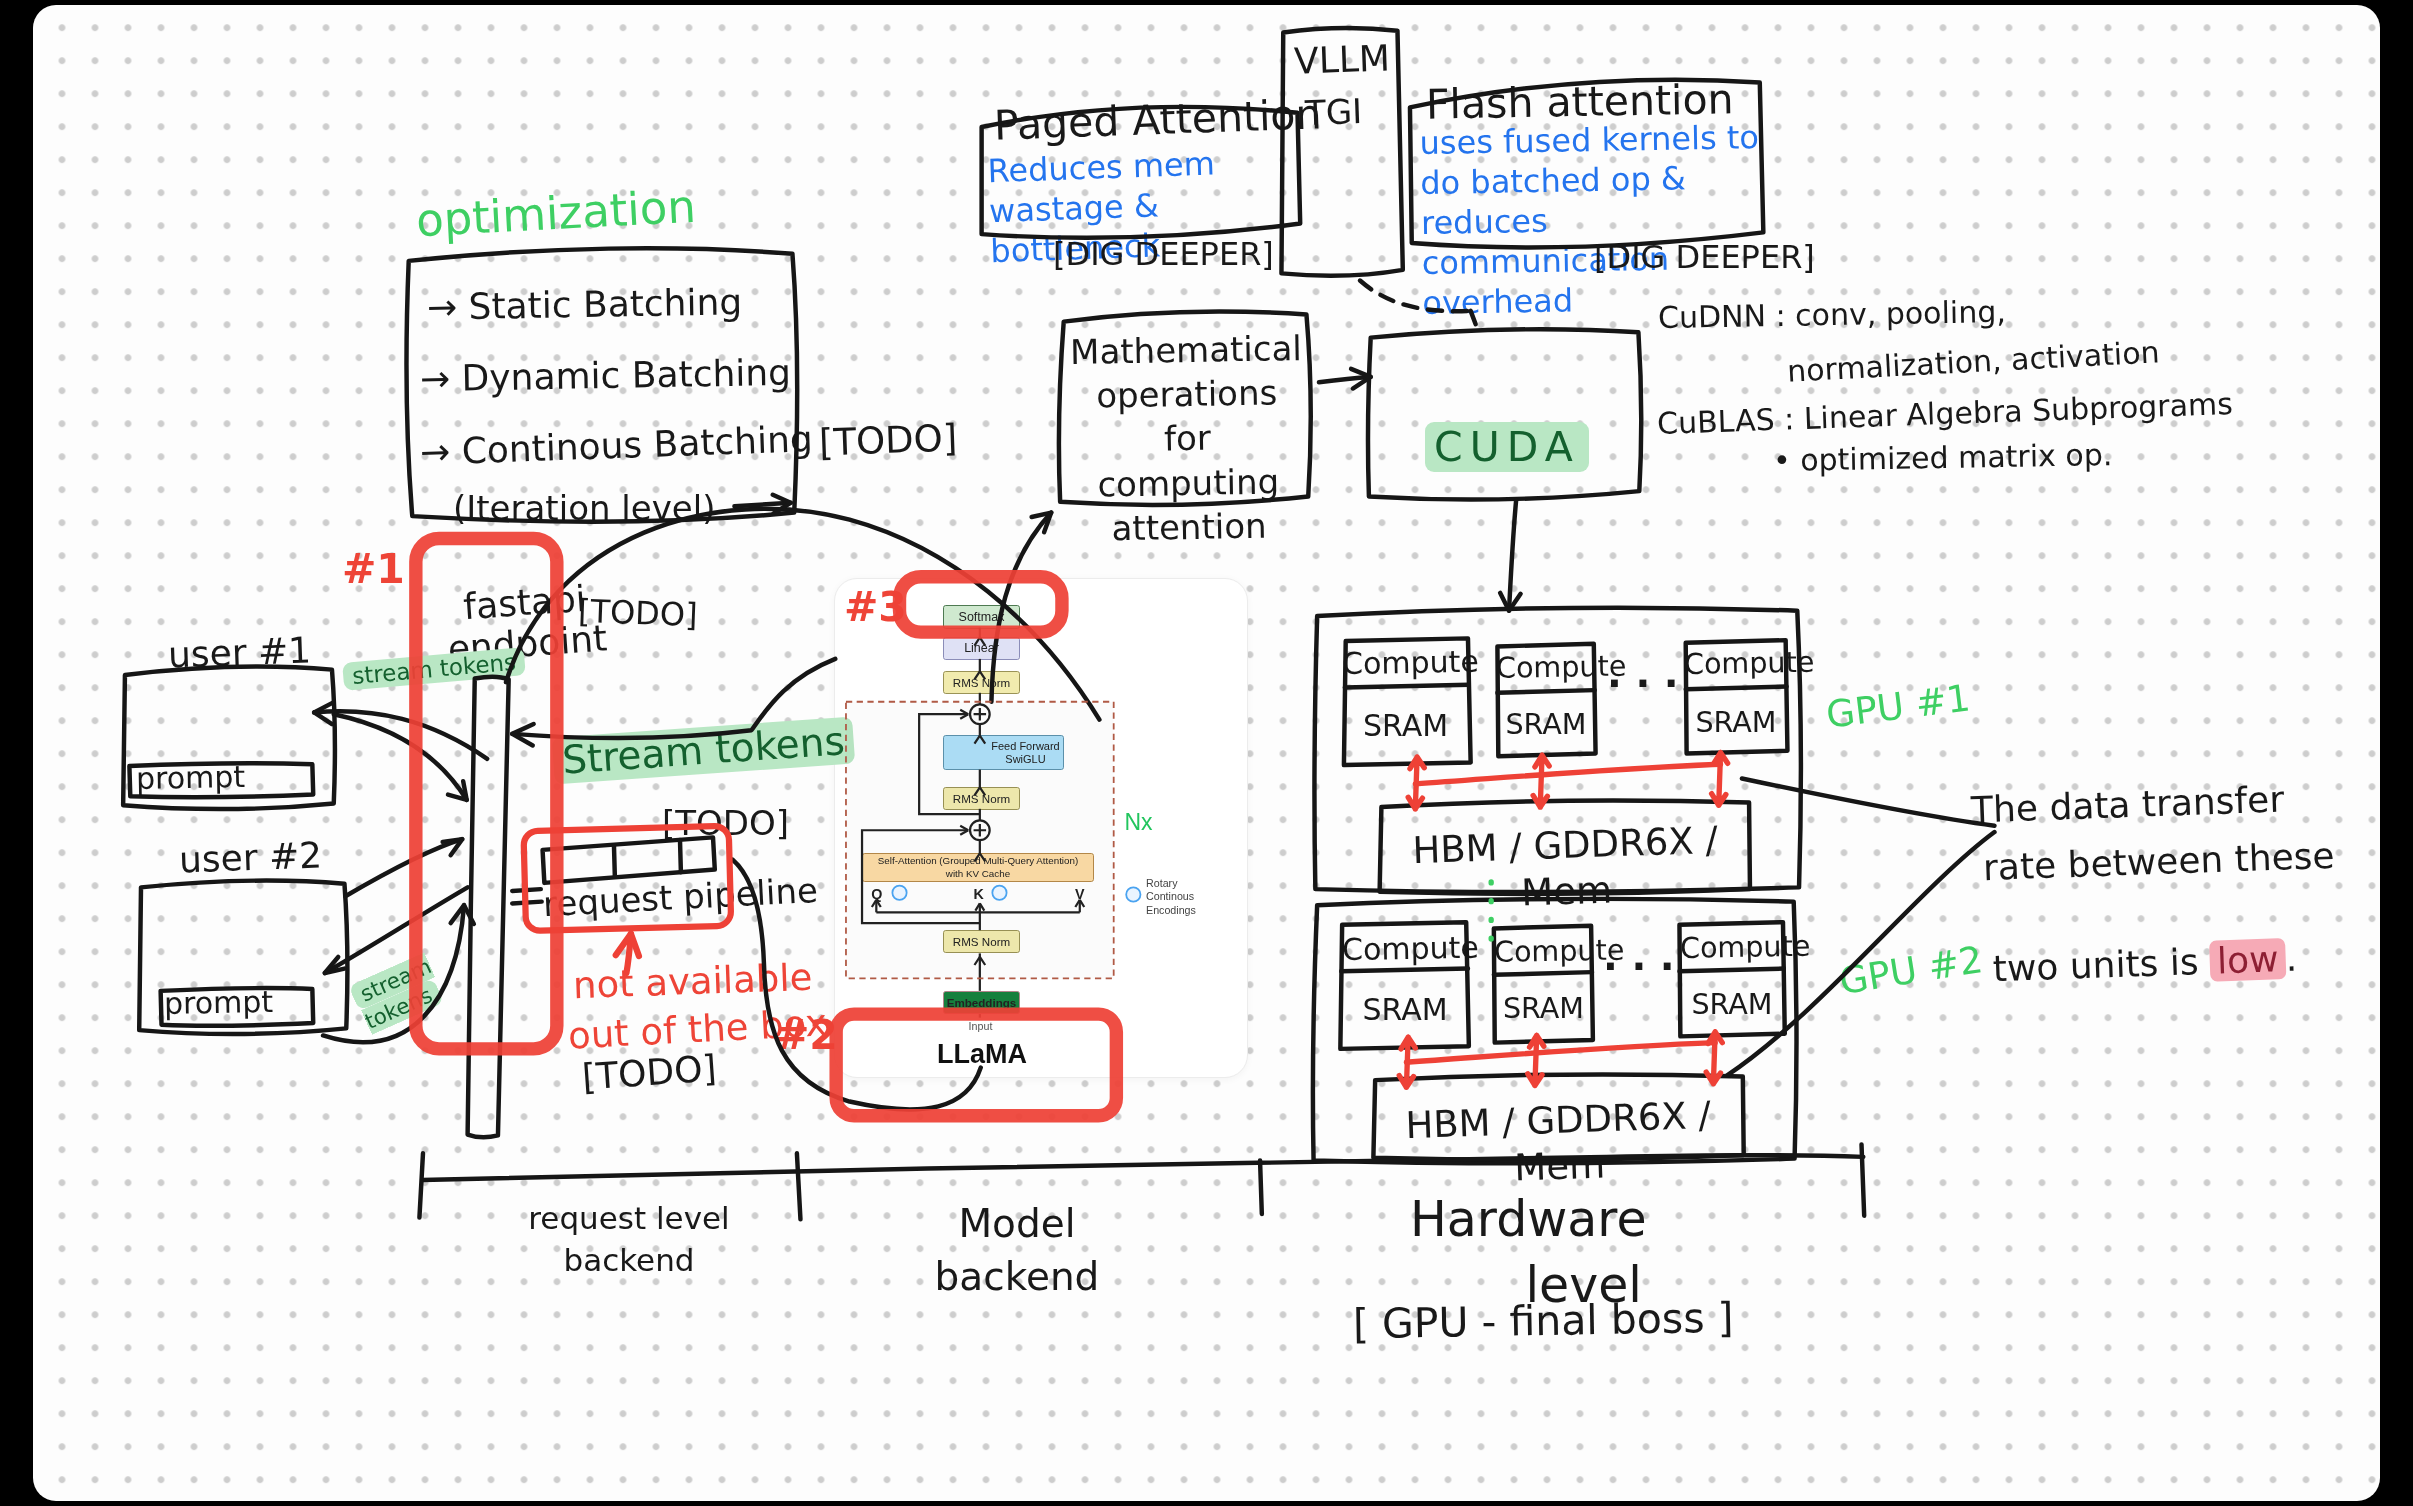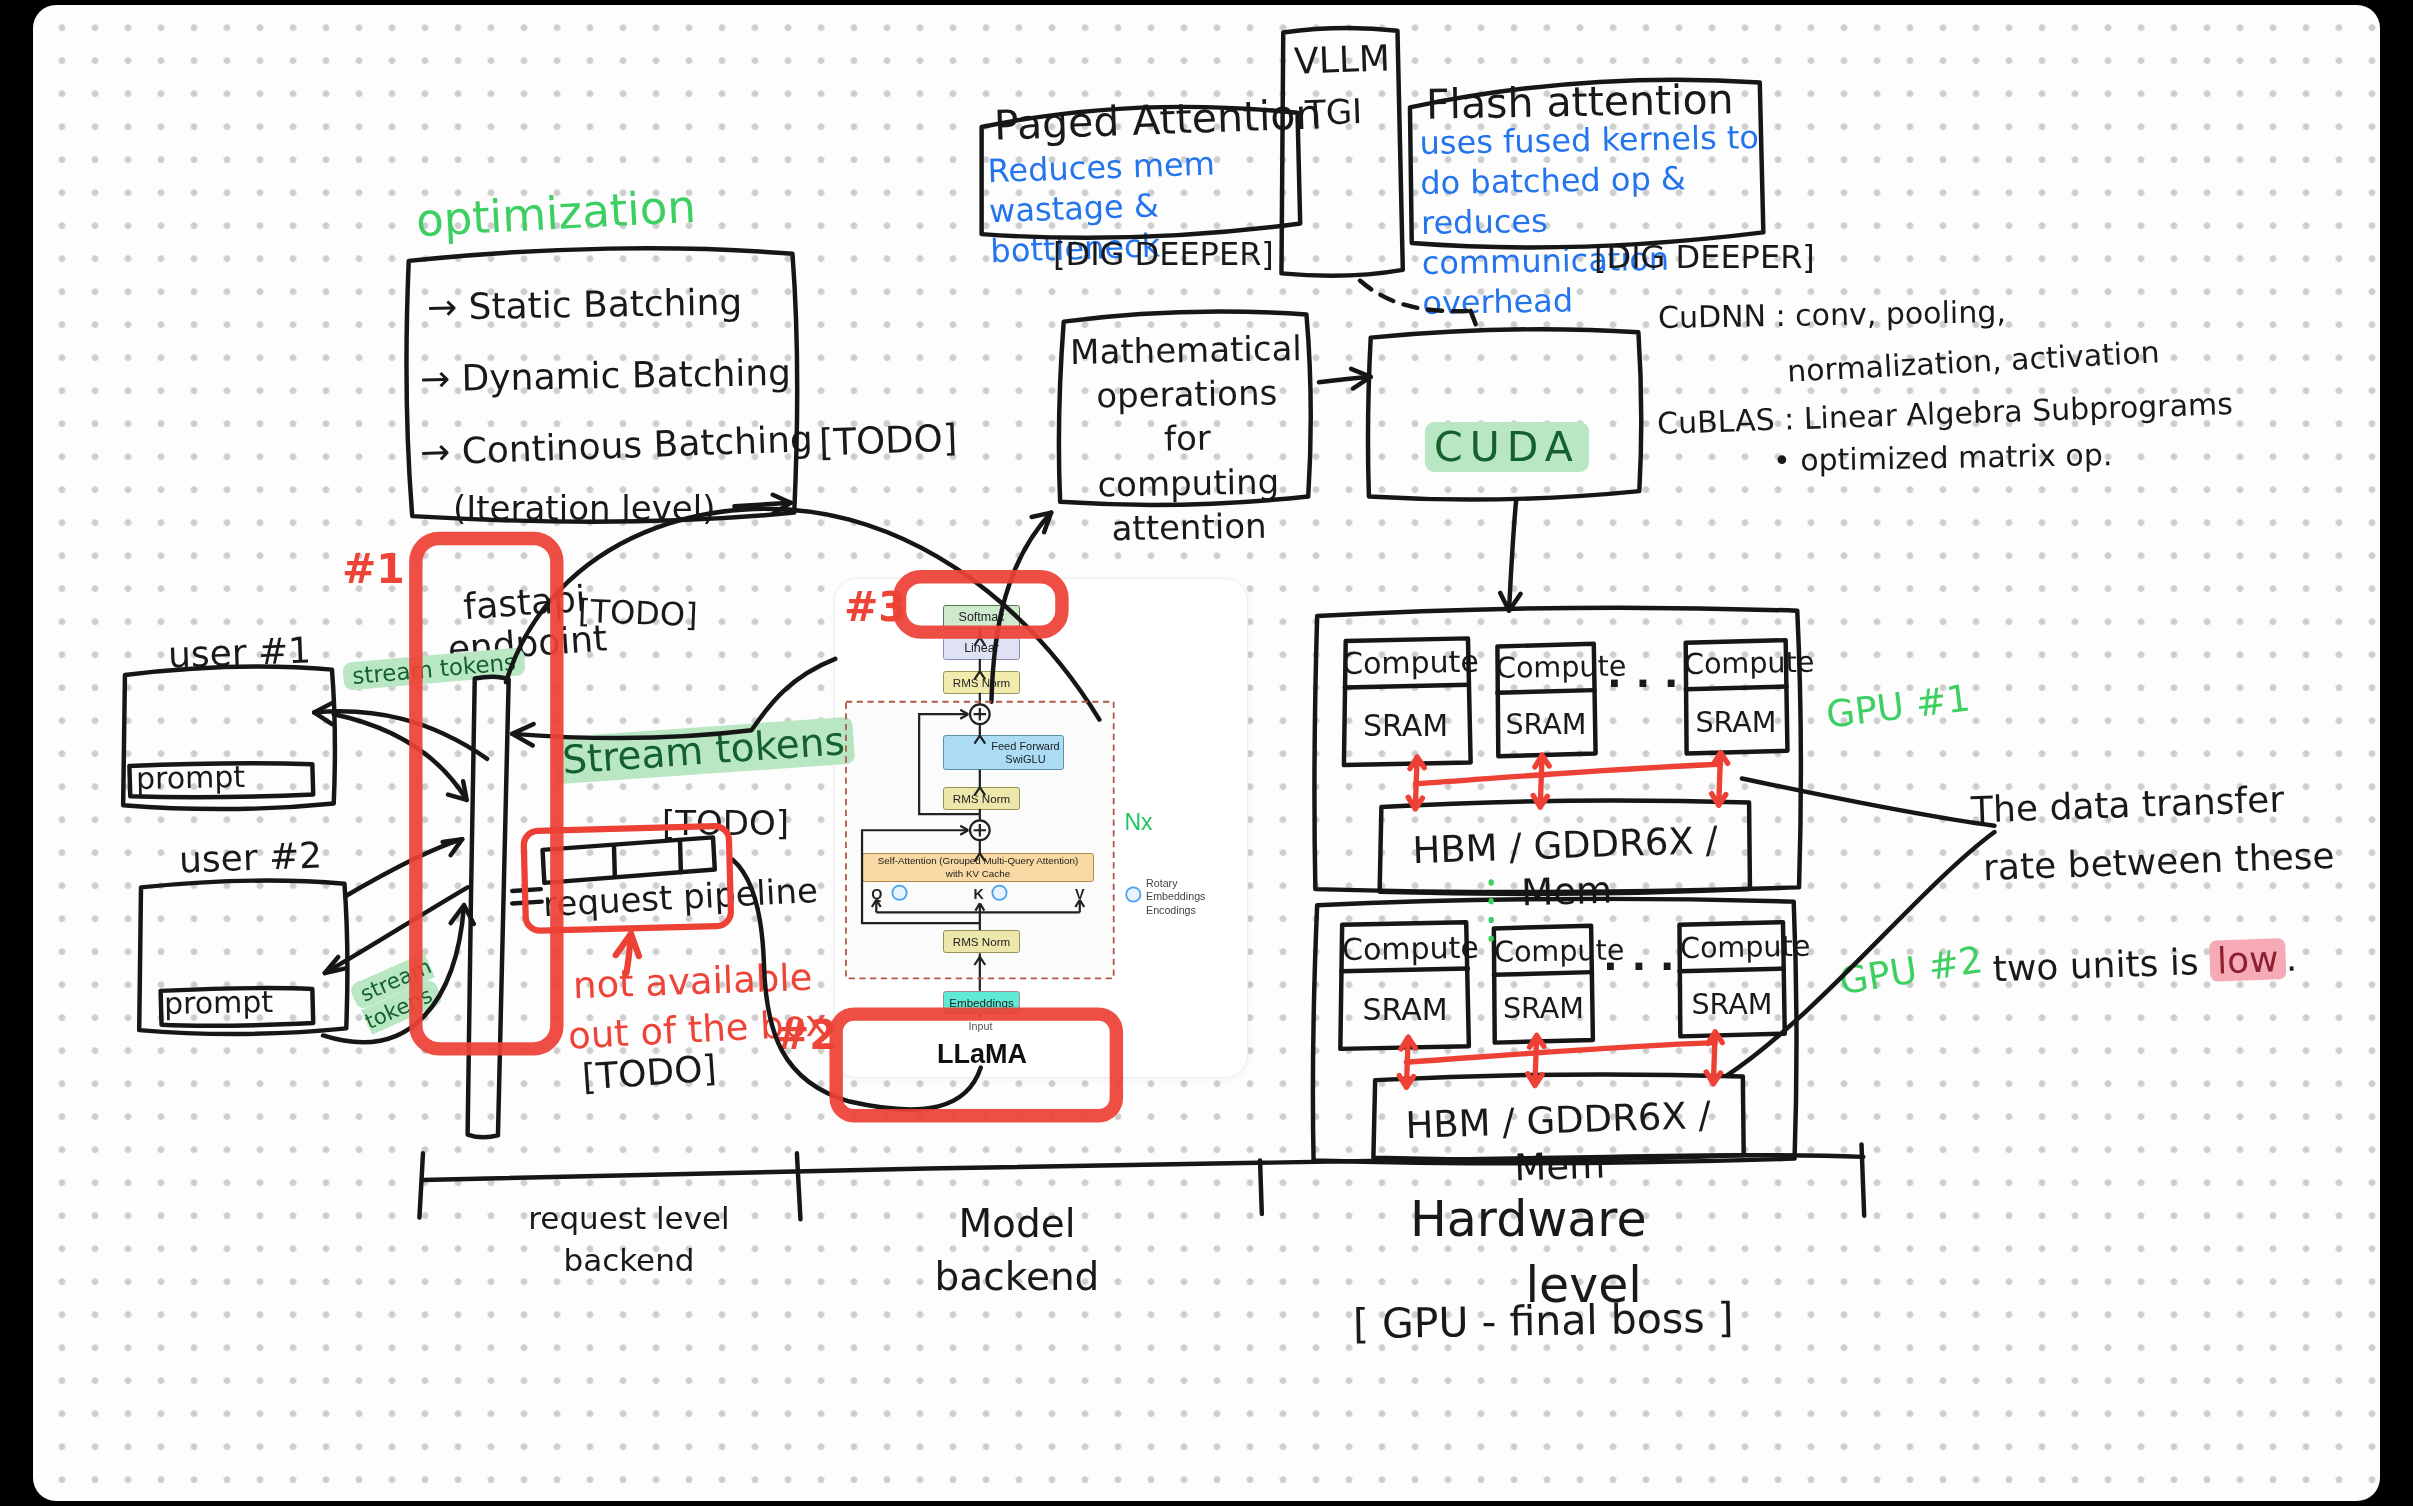--- a/index.html
+++ b/index.html
@@ -89,26 +89,26 @@
   <div class="lb" style="left:943px;top:671px;width:75px;height:20.5px;background:#f1ebae;border-color:#9a9356;font-size:11.6px;">RMS Norm</div>
   <div class="lb" style="left:943px;top:735px;width:75px;height:33px;background:#aee0f8;border-color:#5d93ad;font-size:11px;line-height:1.15;white-space:pre-line;padding-left:44px;">Feed Forward
 SwiGLU</div>
   <div class="lb" style="left:943px;top:787px;width:75px;height:20.5px;background:#f1ebae;border-color:#9a9356;font-size:11.6px;">RMS Norm</div>
   <div class="lb" style="left:862px;top:853px;width:230px;height:27px;background:#fcdca6;border-color:#b68a4a;font-size:9.8px;line-height:1.25;white-space:pre-line;">Self-Attention (Grouped Multi-Query Attention)
 with KV Cache</div>
   <div class="lb" style="left:866px;top:885px;width:21.4px;height:18px;border:none;font-weight:bold;font-size:14.3px;">Q</div>
   <div class="lb" style="left:968px;top:885px;width:21.4px;height:18px;border:none;font-weight:bold;font-size:14.3px;">K</div>
   <div class="lb" style="left:1069px;top:885px;width:21.4px;height:18px;border:none;font-weight:bold;font-size:14.3px;">V</div>
   <div class="lb" style="left:943px;top:930px;width:75px;height:21.4px;background:#f1ebae;border-color:#9a9356;font-size:11.6px;">RMS Norm</div>
-  <div class="lb" style="left:943px;top:991px;width:75px;height:21.4px;background:#5eead4;border-color:#b2848b;font-size:11.6px;">Embeddings</div>
+  <div class="lb" style="left:943px;top:991px;width:75px;height:21.4px;background:#15803d;border-color:#b2848b;font-size:11.6px;font-weight:bold;">Embeddings</div>
   <div class="lb" style="left:959px;top:1019px;width:43px;height:14.3px;border:none;font-size:10.7px;color:#555;">Input</div>
   <div class="lb" style="left:934px;top:1039px;width:96px;height:30px;border:none;font-size:27px;font-weight:bold;color:#101010;">LLaMA</div>
   <div class="lb" style="left:1116px;top:809px;width:45px;height:27px;border:none;font-size:23px;color:#22c55e;">Nx</div>
   <div class="lb" style="left:1146px;top:882px;width:100px;height:30px;border:none;font-size:10.7px;color:#444;line-height:1.25;white-space:pre-line;justify-content:flex-start;text-align:left;">Rotary
-Embeddings Encodings</div>
+Continous Encodings</div>
 
   <div class="t c" style="left:1342px;top:644px;width:127px;font-size:30px;transform:rotate(-1deg);">Compute</div>
   <div class="t c" style="left:1342px;top:707px;width:127px;font-size:30px;">SRAM</div>
   <div class="t c" style="left:1496px;top:650px;width:100px;font-size:28.6px;transform:rotate(-1deg);">Compute</div>
   <div class="t c" style="left:1496px;top:707px;width:100px;font-size:28.6px;">SRAM</div>
   <div class="t c" style="left:1684px;top:646px;width:104px;font-size:28.6px;transform:rotate(-1deg);">Compute</div>
   <div class="t c" style="left:1684px;top:705px;width:104px;font-size:28.6px;">SRAM</div>
   <div class="t" style="left:1607px;top:660px;font-size:39px;font-weight:bold;">· · ·</div>
   <div class="t c" style="left:1383px;top:823px;width:366px;font-size:37px;transform:rotate(-2deg);">HBM / GDDR6X / Mem</div>
   <div class="t grn" style="left:1826px;top:684px;font-size:37px;transform:rotate(-7deg);">GPU #1</div>

